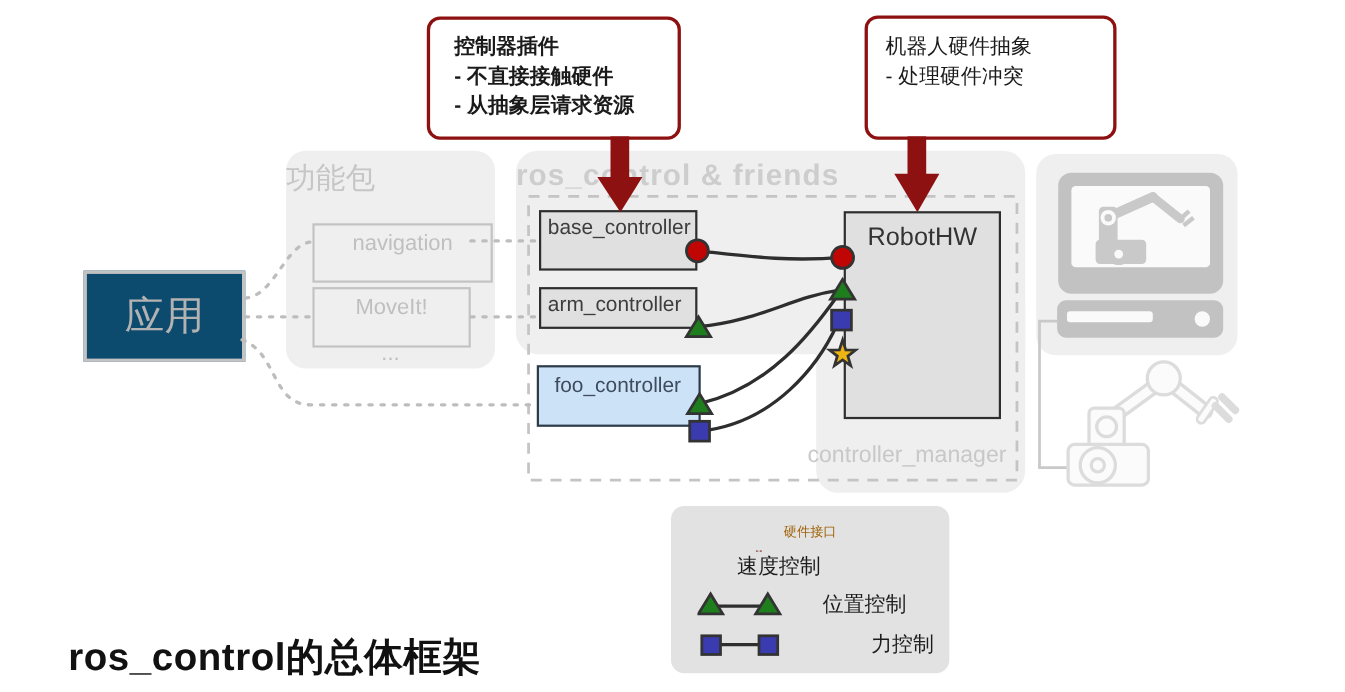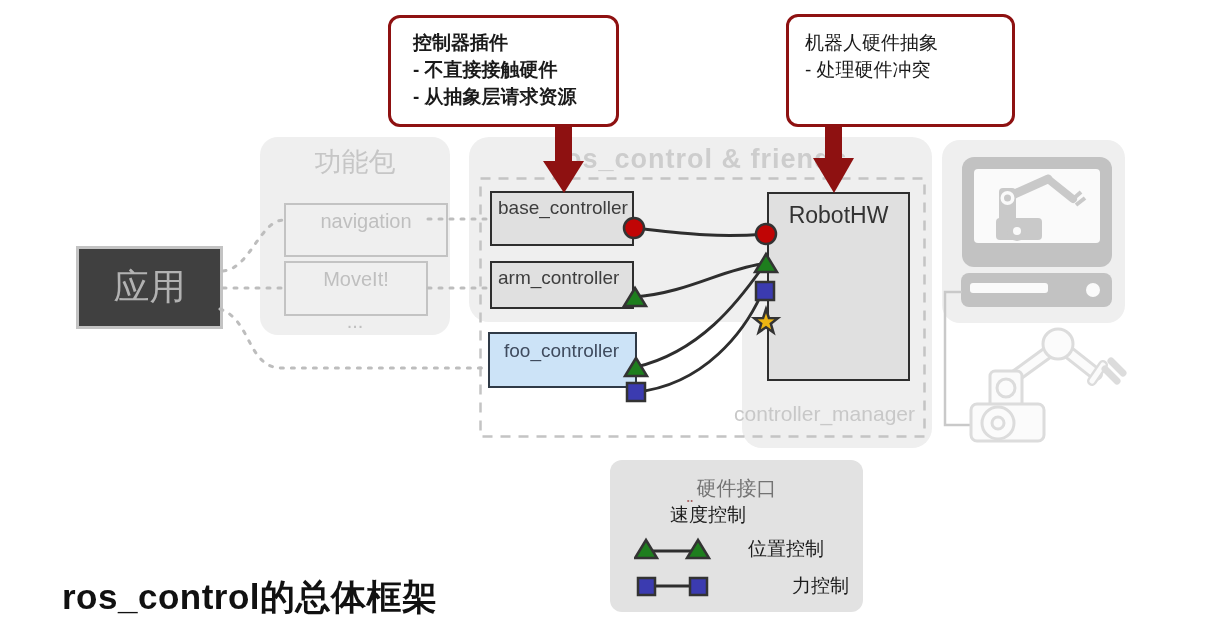--- a/index.html
+++ b/index.html
@@ -1,31 +1,31 @@
 <!DOCTYPE html>
 <html><head>
 <meta charset="utf-8">
 <style>
   html,body{margin:0;padding:0;background:#fff;}
   .stage{position:relative;width:1223px;height:629px;background:#ffffff;overflow:hidden;
          font-family:"Liberation Sans","DejaVu Sans",sans-serif;}
   .panel{position:absolute;background:#efefef;}
-  .paneltitle{position:absolute;text-align:center;color:#c6c6c6;}
+  .paneltitle{position:absolute;text-align:left;color:#c6c6c6;}
   .graybox{position:absolute;box-sizing:border-box;background:#e0e0e0;border:2.5px solid #2e2e2e;
            font-size:19px;color:#3d3d3d;}
   .faintbox{position:absolute;box-sizing:border-box;border:2.5px solid #c3c3c3;
             font-size:20px;color:#bfbfbf;text-align:center;}
   .callout{position:absolute;box-sizing:border-box;background:#ffffff;border:3.5px solid #8e1111;
            border-radius:12px;font-size:19px;line-height:27px;color:#1a1a1a;}
   .svglayer{position:absolute;left:0;top:0;z-index:6;pointer-events:none;}
   .boxes{z-index:4;}
   .legend{position:absolute;left:610px;top:460px;width:253px;height:152px;background:#e2e2e2;
           border-radius:12px;z-index:4;}
   .legend-title{position:absolute;left:0;top:15px;width:100%;text-align:center;
-                font-size:20px;color:#737373;}
+                font-size:12px;color:#a16207;}
   .legend-row{position:absolute;left:24px;display:flex;align-items:center;height:28px;}
   .legend-row svg{display:block;}
   .legend-label{font-size:19px;color:#1c1c1c;margin-left:36px;white-space:nowrap;}
   .main-title{position:absolute;left:62px;top:574px;font-size:35px;font-weight:bold;color:#111111;
               letter-spacing:0.5px;z-index:4;}
   .ctl-label{position:absolute;left:6px;top:4px;white-space:nowrap;}
 </style>
 </head>
 <body>
 
@@ -33,36 +33,36 @@
 
   <div class="panel" style="left:260px;top:137px;width:190px;height:198px;border-radius:18px;z-index:1;"></div>
   <div class="panel" style="left:469px;top:137px;width:463px;height:185px;border-radius:20px 20px 0 20px;z-index:1;"></div>
   <div class="panel" style="left:742px;top:280px;width:190px;height:168px;border-radius:0 0 20px 20px;z-index:1;"></div>
   <div class="panel" style="left:942px;top:140px;width:183px;height:183px;border-radius:18px;z-index:1;"></div>
 
   <div class="paneltitle" style="left:260px;top:144px;width:190px;font-size:27px;z-index:2;">功能包</div>
   <div class="paneltitle" style="left:469px;top:144px;width:463px;font-size:27px;font-weight:bold;color:#cdcdcd;letter-spacing:1px;z-index:2;">ros_control &amp; friends</div>
   <div class="paneltitle" style="left:700px;top:402px;width:215px;text-align:right;font-size:21px;color:#c8c8c8;z-index:2;">controller_manager</div>
 
-  <div class="faintbox boxes" style="left:76px;top:246px;width:147px;height:83px;border-width:3px;background:#404040;
+  <div class="faintbox boxes" style="left:76px;top:246px;width:147px;height:83px;border-width:3px;background:#0c4a6e;
               display:flex;align-items:center;justify-content:center;font-size:36px;color:#b2b2b2;z-index:3;">
     <span>应用</span>
   </div>
   <div class="faintbox boxes" style="left:284px;top:203px;width:164px;height:54px;padding-top:5px;z-index:3;">
     <span>navigation</span>
   </div>
   <div class="faintbox boxes" style="left:284px;top:261px;width:144px;height:55px;padding-top:5px;z-index:3;">
     <span>MoveIt!</span>
   </div>
   <div style="position:absolute;left:340px;top:310px;width:30px;text-align:center;font-size:20px;color:#bfbfbf;z-index:3;">...</div>
 
   <div class="graybox" style="left:490px;top:191px;width:144px;height:55px;z-index:4;">
     <span class="ctl-label">base_controller</span>
   </div>
-  <div class="graybox" style="left:490px;top:261px;width:144px;height:48px;z-index:4;">
+  <div class="graybox" style="left:490px;top:261px;width:144px;height:38px;z-index:4;">
     <span class="ctl-label">arm_controller</span>
   </div>
   <div class="graybox" style="left:488px;top:332px;width:149px;height:56px;background:#cce3f7;border-color:#2f3a47;color:#3f4b5e;z-index:4;">
     <span class="ctl-label" style="left:14px;top:6px;">foo_controller</span>
   </div>
   <div class="graybox" style="left:767px;top:192px;width:143px;height:189px;font-size:23px;color:#333;text-align:center;padding-top:8px;z-index:4;">
     <span>RobotHW</span>
   </div>
 
   <div class="callout" style="left:388px;top:15px;width:231px;height:112px;padding:11px 0 0 22px;z-index:5;font-weight:bold;">

